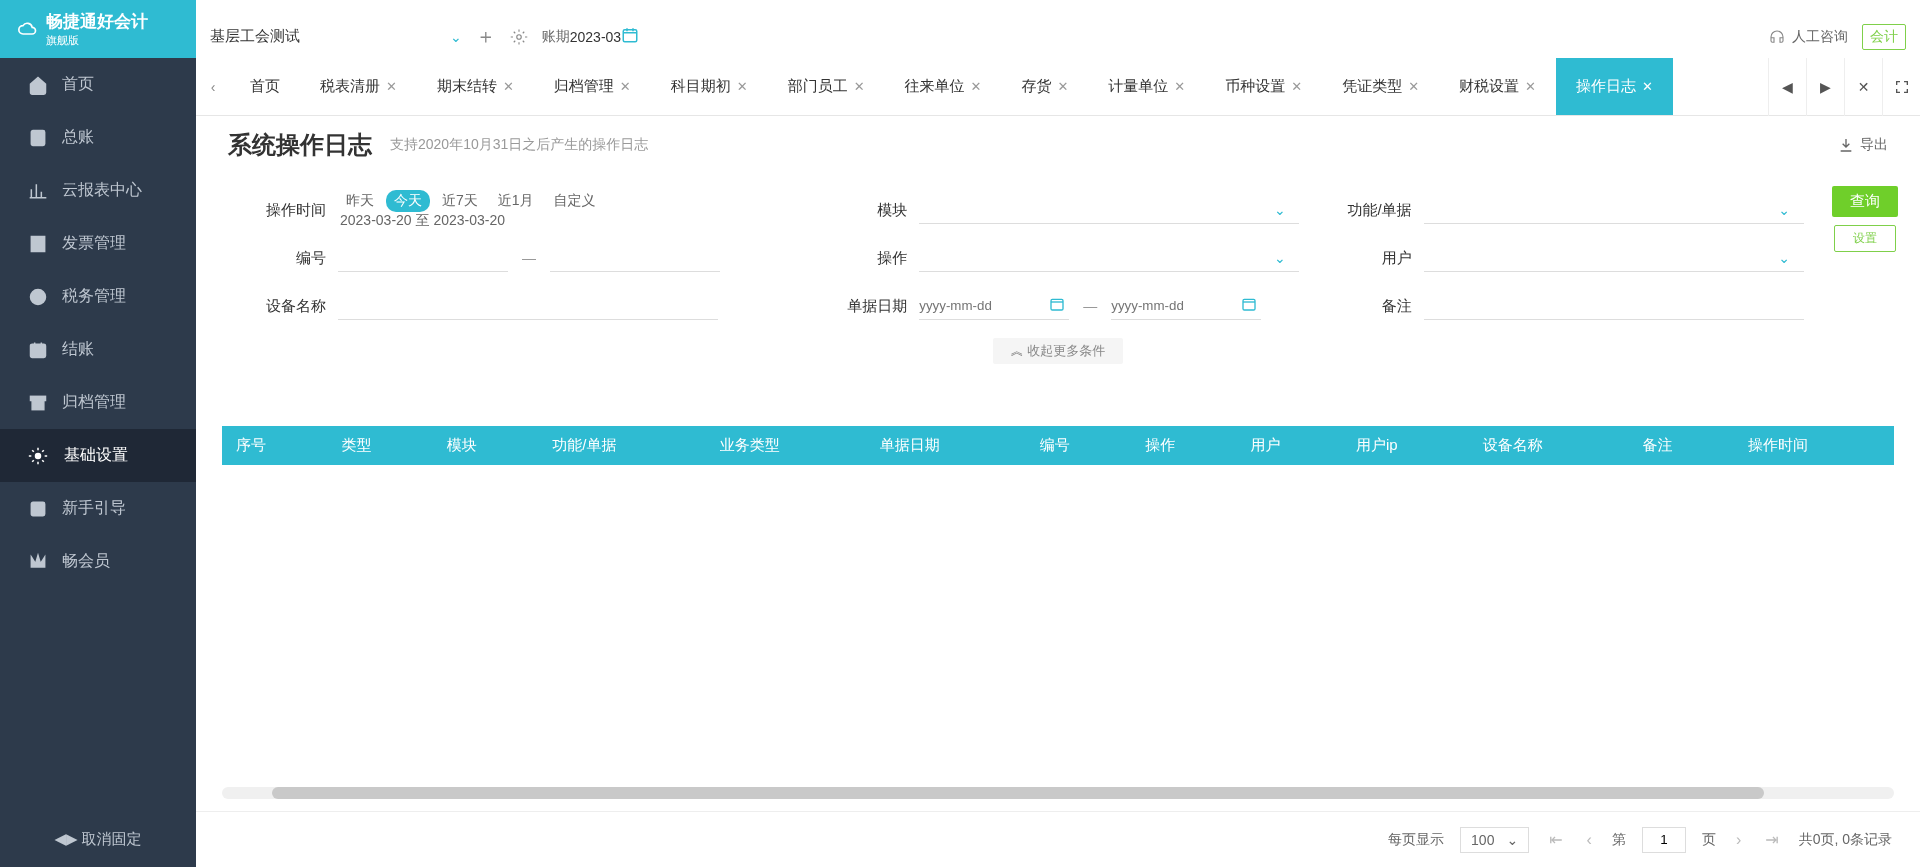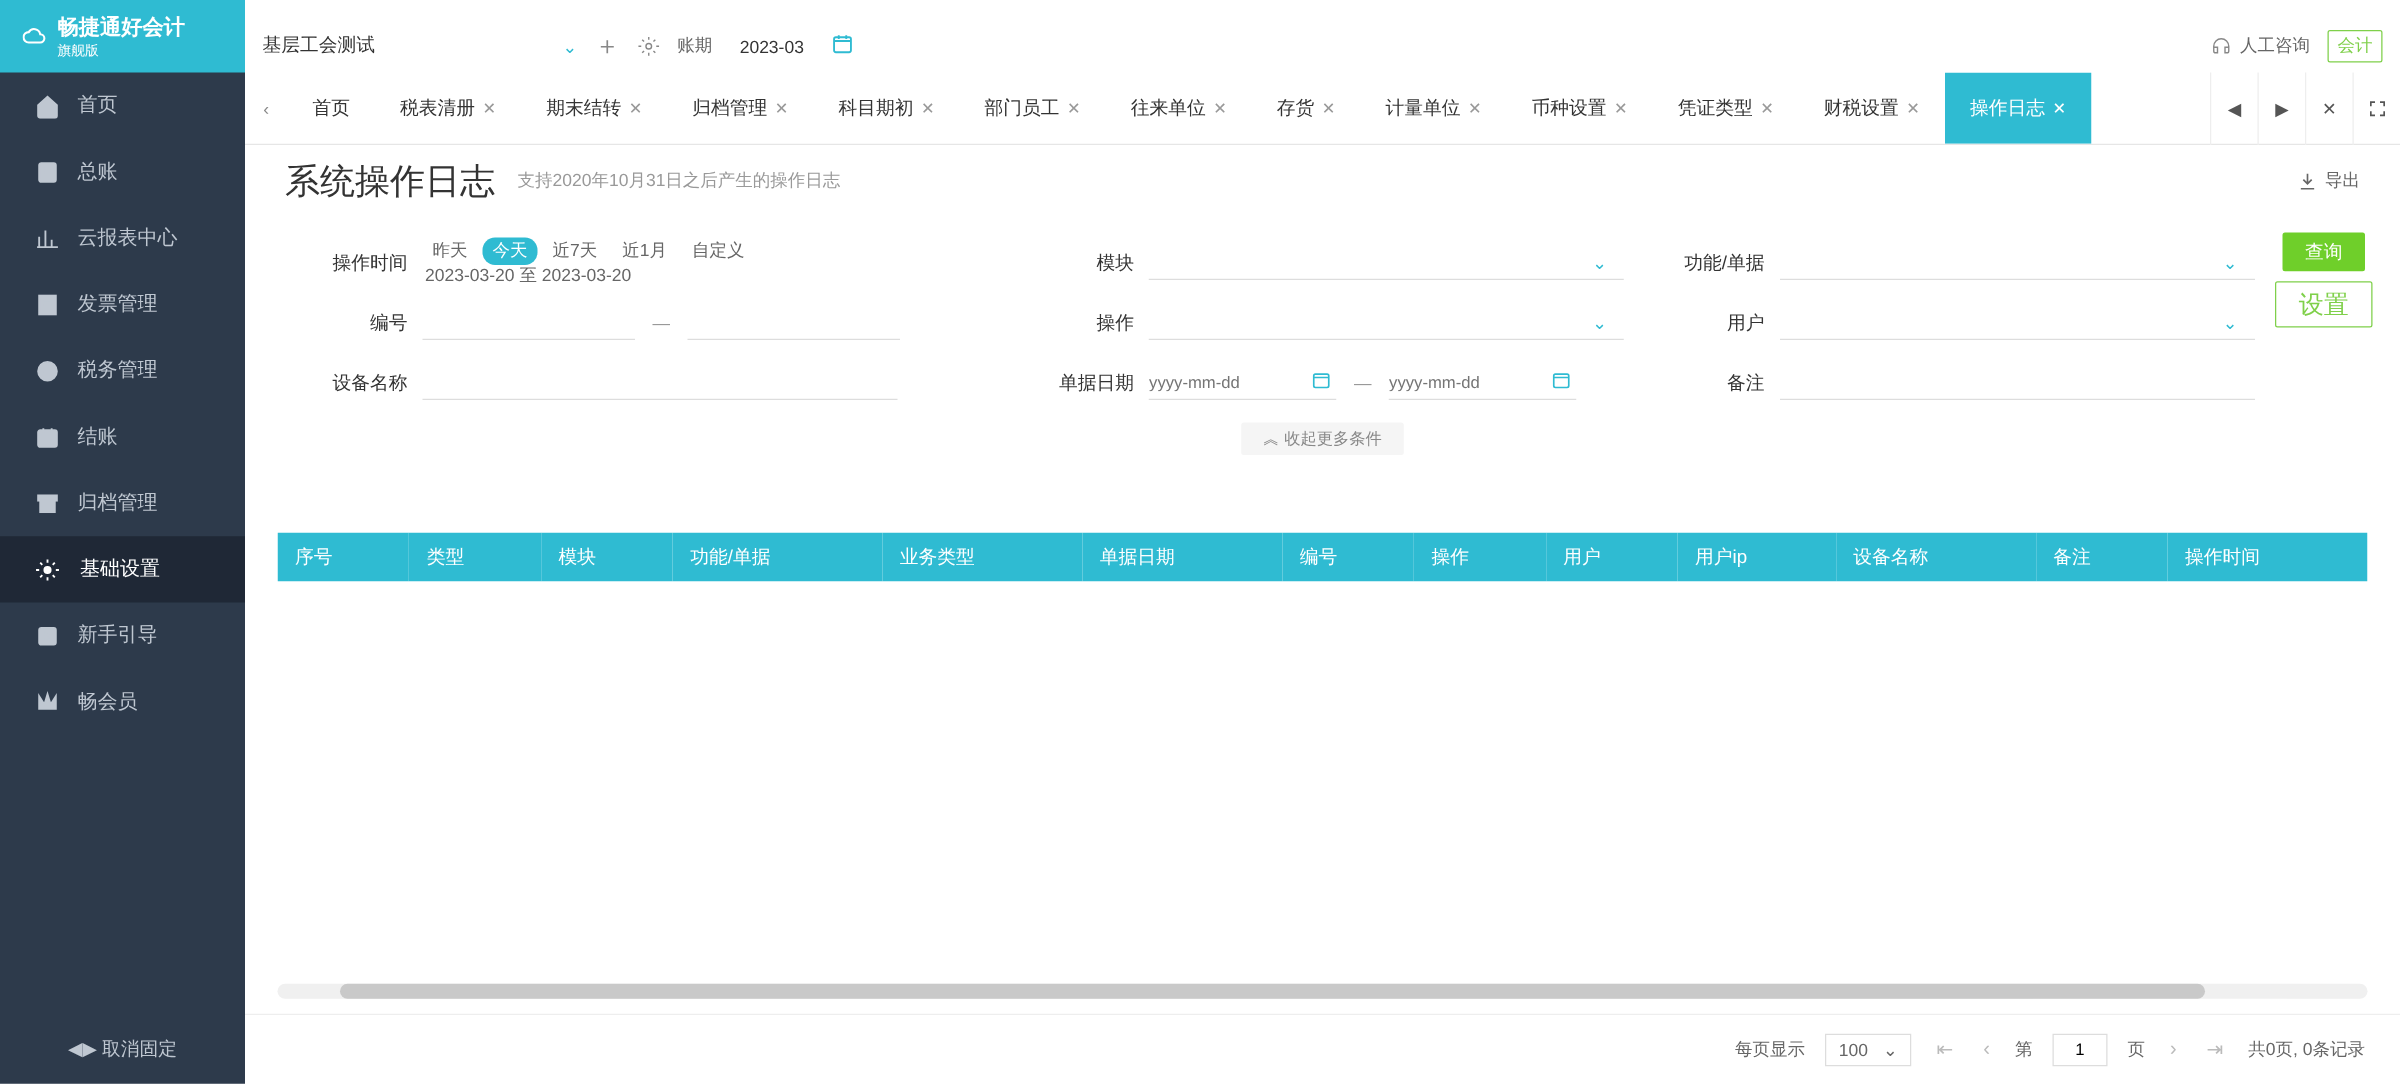--- a/index.html
+++ b/index.html
@@ -12,42 +12,42 @@
 .sidebar-item { height: 53px; display: flex; align-items: center; padding-left: 28px; gap: 14px; cursor: pointer; font-size: 16px; }
 .sidebar-item.active { background: #1f2836; color: #fff; gap: 16px; }
 .sidebar-item svg, .sidebar-icon { width: 20px; height: 20px; fill: currentColor; flex-shrink:0; }
 .sidebar-footer { position: absolute; bottom: 18px; left: 0; right: 0; text-align: center; font-size: 15px; color:#bfc7d1; }
 
 
 .topbar { position: absolute; left: 196px; top: 0; right: 0; height: 74px; background: #fff; border-bottom: 1px solid #e6e6e6; display:flex; align-items:center; padding: 0 14px; gap: 14px; color:#666; }
 .company-sel { display:flex; align-items:center; gap:150px; color:#333; font-size:15px; }
 .company-sel .chev { color:#2fbbd2; font-size:14px; }
 .topbar .gap { flex:1; }
-.period { display:flex; align-items:center; gap:22px; }
+.period { display:flex; align-items:center; gap:0; }
 .period .label { color:#666; }
 .period .val { color:#333; }
 .period .cal { color:#2fbbd2; }
 .top-icon { width:18px; height:18px; stroke:#888; fill:none; stroke-width:1.5; }
 .right-tools { display:flex; align-items:center; gap:14px; }
 .badge { border:1px solid #7fd04a; color:#7fd04a; padding:3px 7px; border-radius:2px; font-size:14px; }
 
 
 .tabsbar { position:absolute; left:196px; top:58px; right:0; height:58px; display:flex; align-items:stretch; border-bottom:1px solid #e6e6e6; background:#fff; }
 .tab-scroll-left, .tab-scroll-right { width:34px; display:flex; align-items:center; justify-content:center; color:#888; cursor:pointer; }
 .tablist { flex:1; display:flex; overflow:hidden; }
 .tab { display:flex; align-items:center; gap:6px; padding:0 20px; font-size:15px; color:#333; cursor:pointer; white-space:nowrap; }
 .tab .close { color:#999; font-size:13px; }
 .tab.active { background:#2fbbd2; color:#fff; }
 .tab.active .close { color:#fff; }
 .tabs-ctrl { display:flex; align-items:center; }
 .tabs-ctrl .cbtn { width:38px; height:58px; display:flex; align-items:center; justify-content:center; border-left:1px solid #eee; cursor:pointer; color:#555; }
 
 
 .page-head { position:absolute; left:196px; top:116px; right:0; height:58px; display:flex; align-items:center; padding:0 32px; gap:18px; background:#fff; }
-.page-head h2 { font-size:28px; font-weight:400; color:#333; }
+.page-head h2 { font-size:24px; font-weight:700; color:#333; }
 .page-head .sub { color:#999; font-size:14px; }
 .page-head .spacer { flex:1; }
 .export { color:#666; display:flex; align-items:center; gap:6px; cursor:pointer; }
 
 
 .filters { position:absolute; left:218px; top:186px; right:22px; background:#fff; }
 .frow { display:flex; align-items:center; min-height:48px; }
 .flabel { width:120px; text-align:right; padding-right:12px; color:#333; font-size:15px; }
 .fcell { flex:1; display:flex; align-items:center; gap:6px; position:relative; }
 .fcell .under { border:none; border-bottom:1px solid #ddd; height:28px; width:170px; background:transparent; outline:none; }
@@ -57,21 +57,21 @@
 .chip.active { background:#2fbbd2; color:#fff; }
 .range-text { color:#666; font-size:14px; margin-left:2px;}
 .sep { color:#999; padding:0 8px; }
 .fcell .dd { color:#2fbbd2; position:absolute; right:18px; pointer-events:none; }
 .date-box { border:none; border-bottom:1px solid #ddd; height:28px; width:150px; position:relative; display:flex; align-items:center; }
 .date-box input { border:none; outline:none; width:100%; color:#999; background:transparent; }
 .date-box .cal { color:#2fbbd2; position:absolute; right:4px; }
 
 .action-col { position:absolute; right:0; top:0; display:flex; flex-direction:column; gap:8px; align-items:center; }
 .btn-primary { background:#6fcf2a; color:#fff; border:none; padding:6px 18px; font-size:15px; border-radius:2px; cursor:pointer; }
-.btn-ghost { background:#fff; color:#7fd04a; border:1px solid #7fd04a; padding:4px 18px; font-size:20px; border-radius:2px; cursor:pointer; }
+.btn-ghost { background:#fff; color:#7fd04a; border:1px solid #7fd04a; padding:4px 18px; font-size:12px; border-radius:2px; cursor:pointer; }
 
 .collapse { margin:8px auto 0; background:#f5f5f5; color:#888; text-align:center; width:130px; padding:4px 0; font-size:13px; border-radius:2px; cursor:pointer; }
 
 
 .table-wrap { position:absolute; left:222px; top:426px; right:26px; bottom:60px; overflow:hidden; }
 table { border-collapse:collapse; width:100%; }
 thead th { background:#2fbbd2; color:#fff; font-weight:500; font-size:15px; text-align:left; padding:10px 14px; white-space:nowrap; }
 .hscroll { position:absolute; left:222px; right:26px; bottom:66px; height:14px; }
 .hscroll .track { height:12px; background:#f0f0f0; border-radius:6px; position:relative; }
 .hscroll .thumb { position:absolute; left:50px; right:130px; top:0; bottom:0; background:#c9c9c9; border-radius:6px; }

